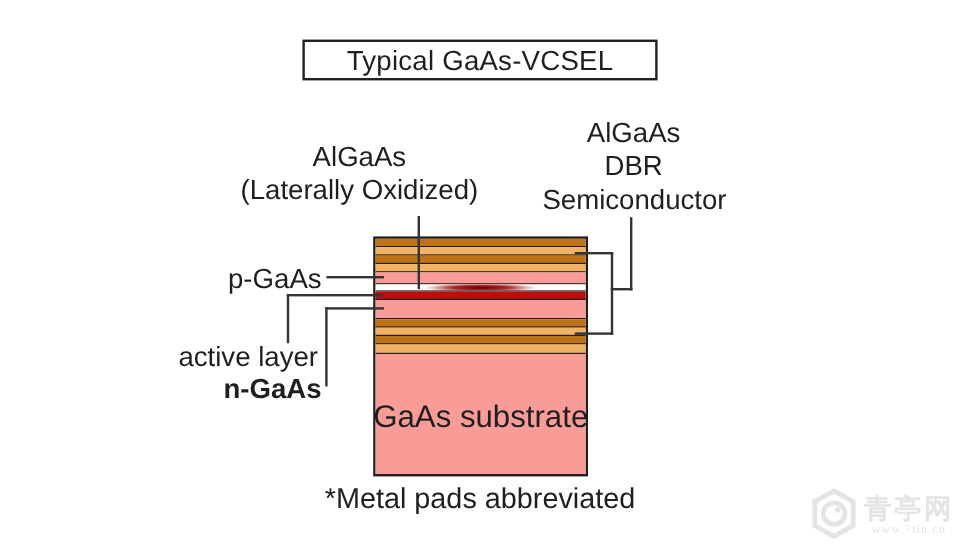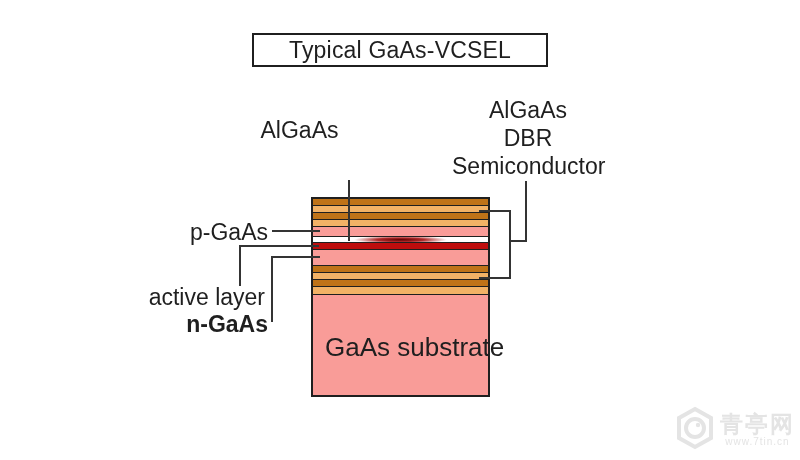--- a/index.html
+++ b/index.html
@@ -27,41 +27,42 @@
     left:311px;top:197px;width:175px;border:2px solid #1f1f1f;background:#fff;
   }
   .layer{width:100%;}
   .layer-sep{border-bottom:1px solid #1f1f1f;}
   .layer-oxide{
     background:
       radial-gradient(ellipse 62px 5px at 50% 55%, #5e0000 0%, rgba(168,18,18,.9) 38%, rgba(255,250,250,0) 75%),
       #ffffff !important;
   }
   #substrate-label{
-    left:325px;top:333px;width:179px;text-align:center;font-size:26px;color:#1f1f1f;
+    left:311px;top:333px;width:179px;text-align:center;font-size:26px;color:#1f1f1f;
   }
   
   .line{background:#343434;}
   
   #watermark{left:674px;top:407px;width:122px;height:46px;display:flex;align-items:center;color:#e4e4e4;}
   #wm-text{margin-left:4px;display:flex;flex-direction:column;align-items:center;}
   #wm-name{font-size:23px;font-weight:bold;line-height:24px;letter-spacing:2px;}
-  #wm-url{font-size:10px;line-height:12px;font-family:Liberation Sans, sans-serif;letter-spacing:1px;}
+  #wm-url{font-size:10px;line-height:12px;font-family:Liberation Serif, serif;letter-spacing:1px;}
 </style>
 </head>
 <body>
 
 <div id="canvas">
 
   <div id="title-box" class="abs">
     <span>Typical GaAs-VCSEL</span>
   </div>
 
   <div id="lbl-oxidized" class="abs lbl">
     <div>AlGaAs</div>
+    <div>(Laterally Oxidized)</div>
   </div>
   <div id="lbl-dbr" class="abs lbl">
     <div>AlGaAs</div>
     <div>DBR</div>
     <div>Semiconductor</div>
   </div>
 
   <div id="lbl-active" class="abs lbl">active layer</div>
   <div id="lbl-pgaas" class="abs lbl">p-GaAs</div>
   <div id="lbl-ngaas" class="abs lbl">n-GaAs</div>
@@ -90,20 +91,21 @@
   <div class="abs line" style="left:271px;top:256px;width:2px;height:66px;"></div>
 
   <div class="abs line" style="left:348px;top:180px;width:2px;height:61px;"></div>
 
   <div class="abs line" style="left:525px;top:181px;width:2px;height:61px;"></div>
   <div class="abs line" style="left:509px;top:240px;width:18px;height:2px;"></div>
   <div class="abs line" style="left:509px;top:210px;width:2px;height:69px;"></div>
   <div class="abs line" style="left:479px;top:210px;width:32px;height:2px;"></div>
   <div class="abs line" style="left:479px;top:277px;width:32px;height:2px;"></div>
 
+  <div id="footnote" class="abs">*Metal pads abbreviated</div>
 
   <div id="watermark" class="abs">
     <span>
       <svg width="42" height="44" viewBox="0 0 42 44" aria-hidden="true">
         <polygon points="21,3 37,12 37,32 21,41 5,32 5,12" fill="none" stroke="#e4e4e4" stroke-width="4"></polygon>
         <circle cx="21" cy="22" r="9" fill="none" stroke="#e4e4e4" stroke-width="4"></circle>
         <circle cx="24" cy="19" r="2.2" fill="#e4e4e4"></circle>
       </svg>
     </span>
     <span id="wm-text">

